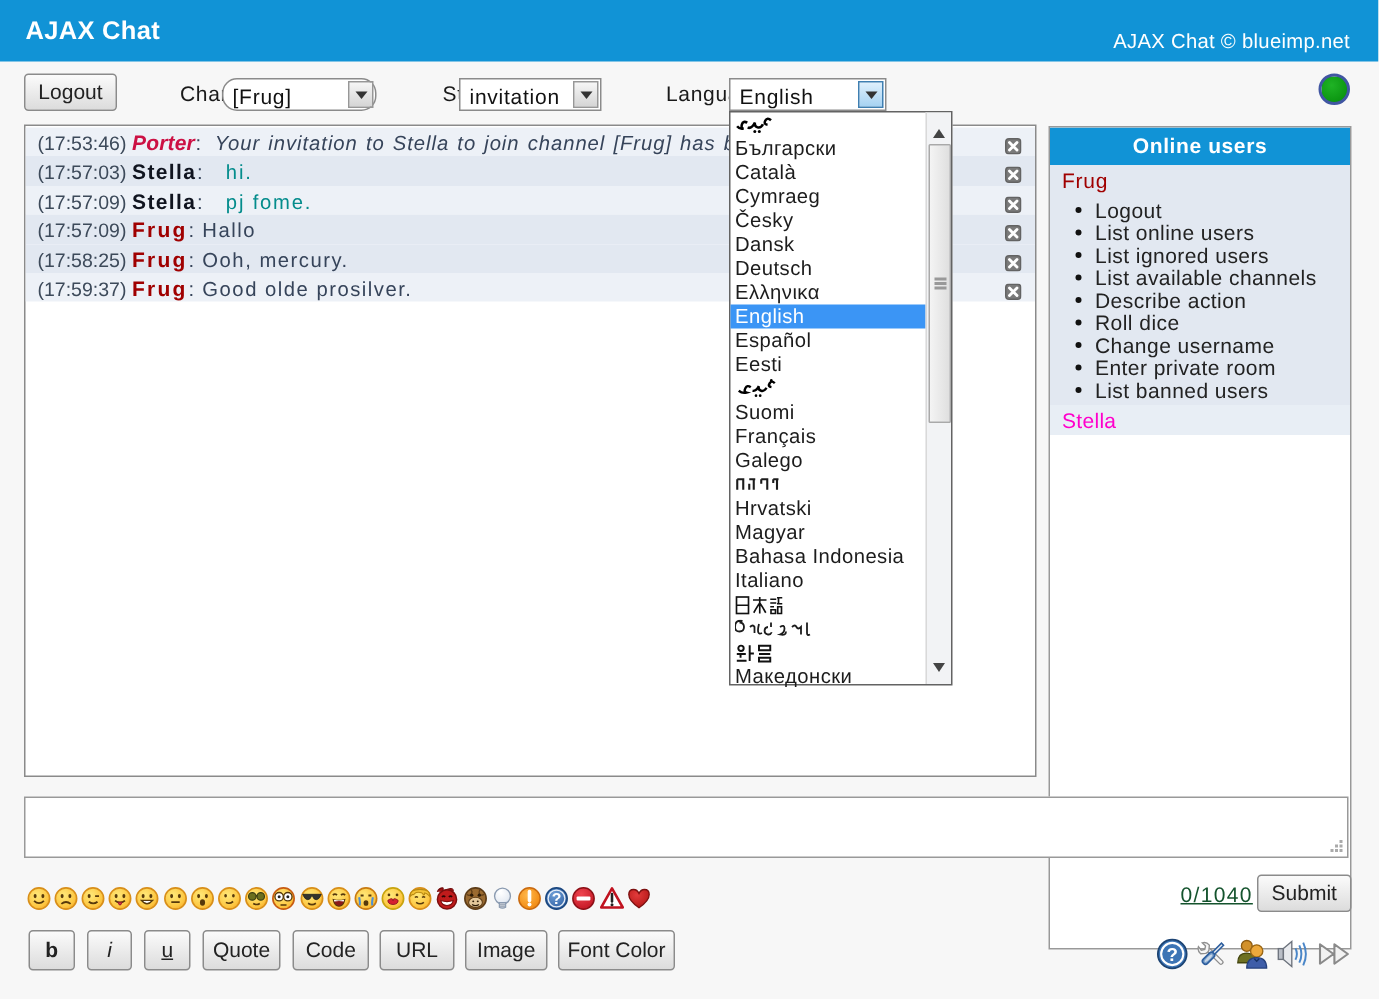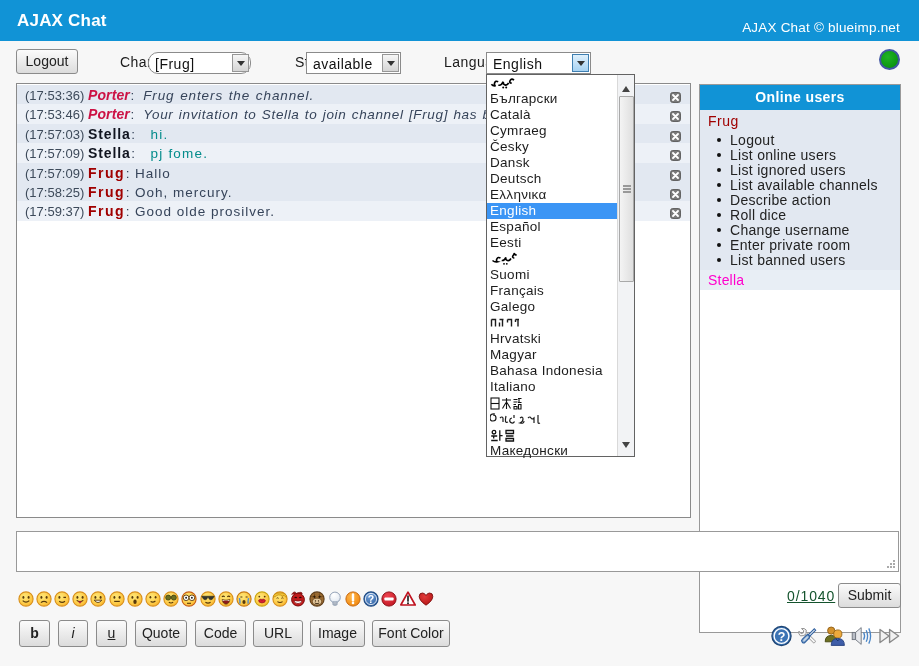--- a/index.html
+++ b/index.html
@@ -91,34 +91,30 @@
     <span class="t2">AJAX Chat © blueimp.net</span>
   </div>
 <div class="btn" style="left:16px; top:49px; width:62px; height:25px; line-height:23px;">Logout</div>
 <span class="lbl" style="left:84px">Channel:</span>
 <div class="sel" style="left:148px; width:103px;border-radius:10px;">
     <span class="tx">[Frug]</span>
     <span class="ab"></span>
   </div>
 <span class="lbl" style="left:259px">Style:</span>
 <div class="sel" style="left:306px; width:95px;">
-    <span class="tx">available</span>
+    <span class="tx">invitation</span>
     <span class="ab"></span>
   </div>
 <span class="lbl" style="left:408px">Language:</span>
 <div class="sel" id="lsel" style="left:486px; width:105px;">
     <span class="tx">English</span>
     <span class="ab"></span>
   </div>
 <div id="gdot"></div>
 <div id="chat">
-<div class="mrow odd"><span class="tsp">(17:53:36)</span> <span class="nbot">Porter</span><span class="mc">:</span><span class="msg mbot" style="letter-spacing:0.9px">Frug enters the channel.</span><span class="xbtn"><svg width="11" height="11" viewBox="0 0 11 11">
-          <rect x="0.5" y="0.5" width="10" height="10" rx="2.2" fill="#7a7a7a" stroke="#636363"></rect>
-          <path d="M3 3L8 8M8 3L3 8" stroke="#fff" stroke-width="1.9" stroke-linecap="round"></path>
-        </svg></span></div>
 <div class="mrow even"><span class="tsp">(17:53:46)</span> <span class="nbot">Porter</span><span class="mc">:</span><span class="msg mbot" style="letter-spacing:0.64px">Your invitation to Stella to join channel [Frug] has been accepted.</span><span class="xbtn"><svg width="11" height="11" viewBox="0 0 11 11">
           <rect x="0.5" y="0.5" width="10" height="10" rx="2.2" fill="#7a7a7a" stroke="#636363"></rect>
           <path d="M3 3L8 8M8 3L3 8" stroke="#fff" stroke-width="1.9" stroke-linecap="round"></path>
         </svg></span></div>
 <div class="mrow odd"><span class="tsp">(17:57:03)</span> <span class="ngst">Stella</span><span class="mc">:</span><span class="msg mgst">hi.</span><span class="xbtn"><svg width="11" height="11" viewBox="0 0 11 11">
           <rect x="0.5" y="0.5" width="10" height="10" rx="2.2" fill="#7a7a7a" stroke="#636363"></rect>
           <path d="M3 3L8 8M8 3L3 8" stroke="#fff" stroke-width="1.9" stroke-linecap="round"></path>
         </svg></span></div>
 <div class="mrow even"><span class="tsp">(17:57:09)</span> <span class="ngst">Stella</span><span class="mc">:</span><span class="msg mgst">pj fome.</span><span class="xbtn"><svg width="11" height="11" viewBox="0 0 11 11">
           <rect x="0.5" y="0.5" width="10" height="10" rx="2.2" fill="#7a7a7a" stroke="#636363"></rect>

